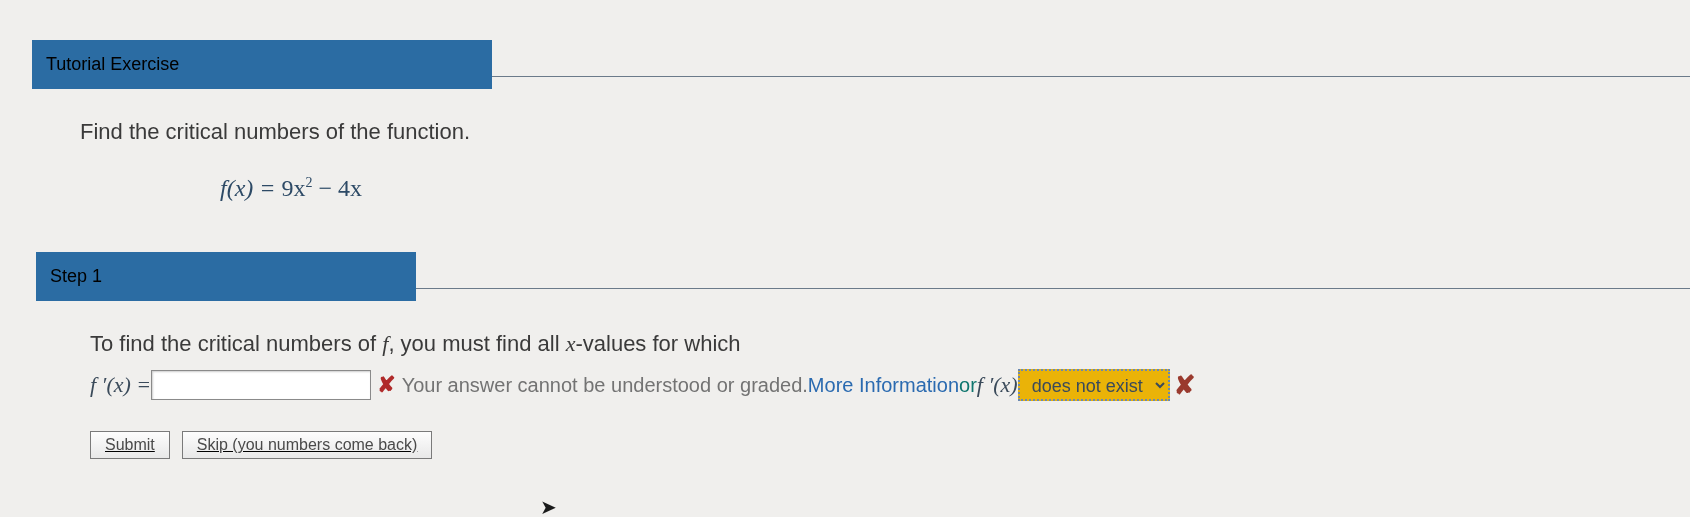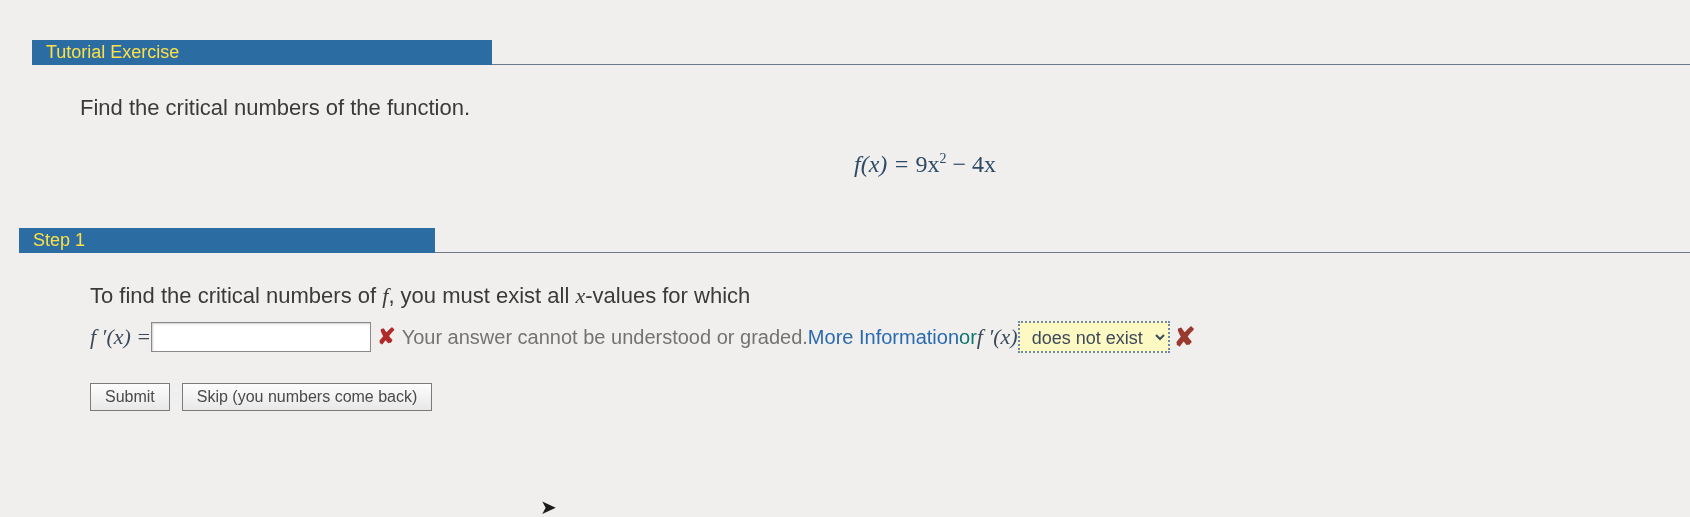--- a/index.html
+++ b/index.html
@@ -13,29 +13,29 @@
     .container {
       padding: 0;
     }
     .section-header {
       display: flex;
       align-items: center;
       margin-top: 40px;
     }
     .section-tab {
       background: #2b6ca3;
-      color: #fde047;
-      padding: 2px 14px;
+      color: #000000;
+      padding: 14px 14px;
       font-size: 18px;
       font-weight: normal;
       width: 460px;
     }
     .section-tab.step {
-      width: 416px;
-      margin-left: 19px;
+      width: 380px;
+      margin-left: 36px;
     }
     .section-underline {
       flex: 1;
       height: 1px;
       background: #6b7a8a;
       margin-top: 24px;
     }
     .exercise-body {
       padding: 30px 60px 40px 80px;
       color: #3a3a3a;
@@ -43,21 +43,20 @@
     }
     .question-text {
       margin-bottom: 30px;
     }
     .math {
       font-family: "Times New Roman", serif;
       font-style: italic;
       font-size: 24px;
       margin-left: 140px;
       color: #2d4a66;
-      text-align: center;
     }
     .math .upright { font-style: normal; }
     .math sup { font-size: 14px; vertical-align: super; }
     .step-body {
       padding: 30px 40px 10px 90px;
       color: #3a3a3a;
       font-size: 22px;
     }
     .answer-line {
       display: flex;
@@ -95,37 +94,38 @@
       color: #2a6ab0;
       font-size: 20px;
       cursor: pointer;
     }
     .or-text {
       color: #0f766e;
       font-size: 20px;
     }
     .dropdown {
       border: 2px dotted #6a88b0;
-      background: #fef9c3;
+      background: #eab308;
       font-size: 18px;
       color: #3a4a5a;
       padding: 4px 8px;
       height: 32px;
       cursor: pointer;
     }
     .x-icon-right {
       color: #9a3a2e;
       font-weight: bold;
       font-size: 26px;
       margin-left: 4px;
     }
     .buttons-row {
       display: flex;
       gap: 12px;
       padding: 20px 0 0 90px;
+      text-decoration: underline;
     }
     .btn {
       border: 1px solid #7a7a7a;
       background: linear-gradient(#fdfdfd, #e8e8e8);
       color: #4a4a4a;
       font-size: 16px;
       padding: 4px 14px;
       cursor: pointer;
     }
     .cursor-pointer {
@@ -157,21 +157,21 @@
 
   <div class="section-header" style="margin-top:10px;">
     <div class="section-tab step">
       <span>Step 1</span>
     </div>
     <div class="section-underline"></div>
   </div>
 
   <div class="step-body">
     <div>
-      <span>To find the critical numbers of </span><span style="font-family:'Times New Roman',serif;font-style:italic;">f</span><span>, you must exist all </span><span style="font-family:'Times New Roman',serif;font-style:italic;">x</span><span>-values for which</span>
+      <span>To find the critical numbers of </span><span style="font-family:'Times New Roman',serif;font-style:italic;">f</span><span>, you must find all </span><span style="font-family:'Times New Roman',serif;font-style:italic;">x</span><span>-values for which</span>
     </div>
 
     <div class="answer-line">
       <span class="fprime">f ′(x) = </span>
       <input type="text" class="answer-input" value="" style="">
       <span class="x-icon">✘</span>
       <span class="feedback">Your answer cannot be understood or graded.</span>
       <span class="more-info">More Information</span>
       <span class="or-text"> or </span>
       <span class="fprime">f ′(x)</span>

